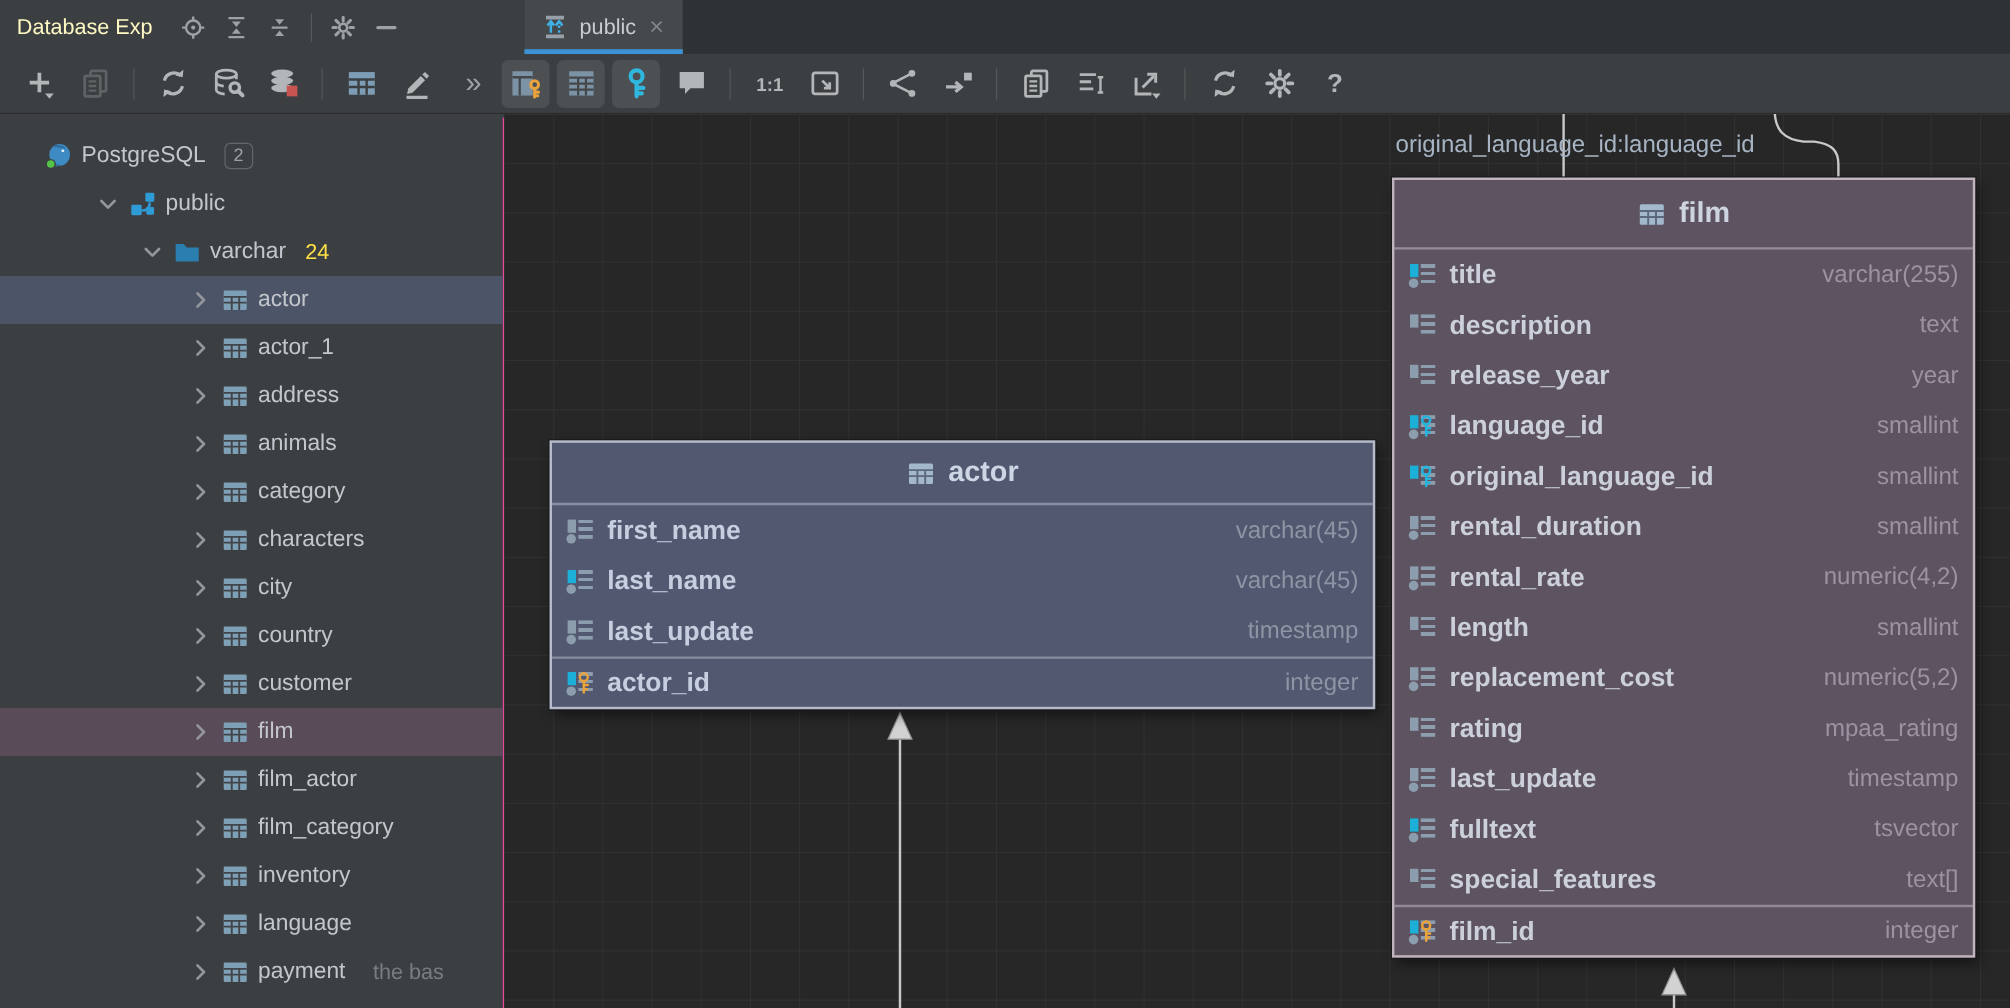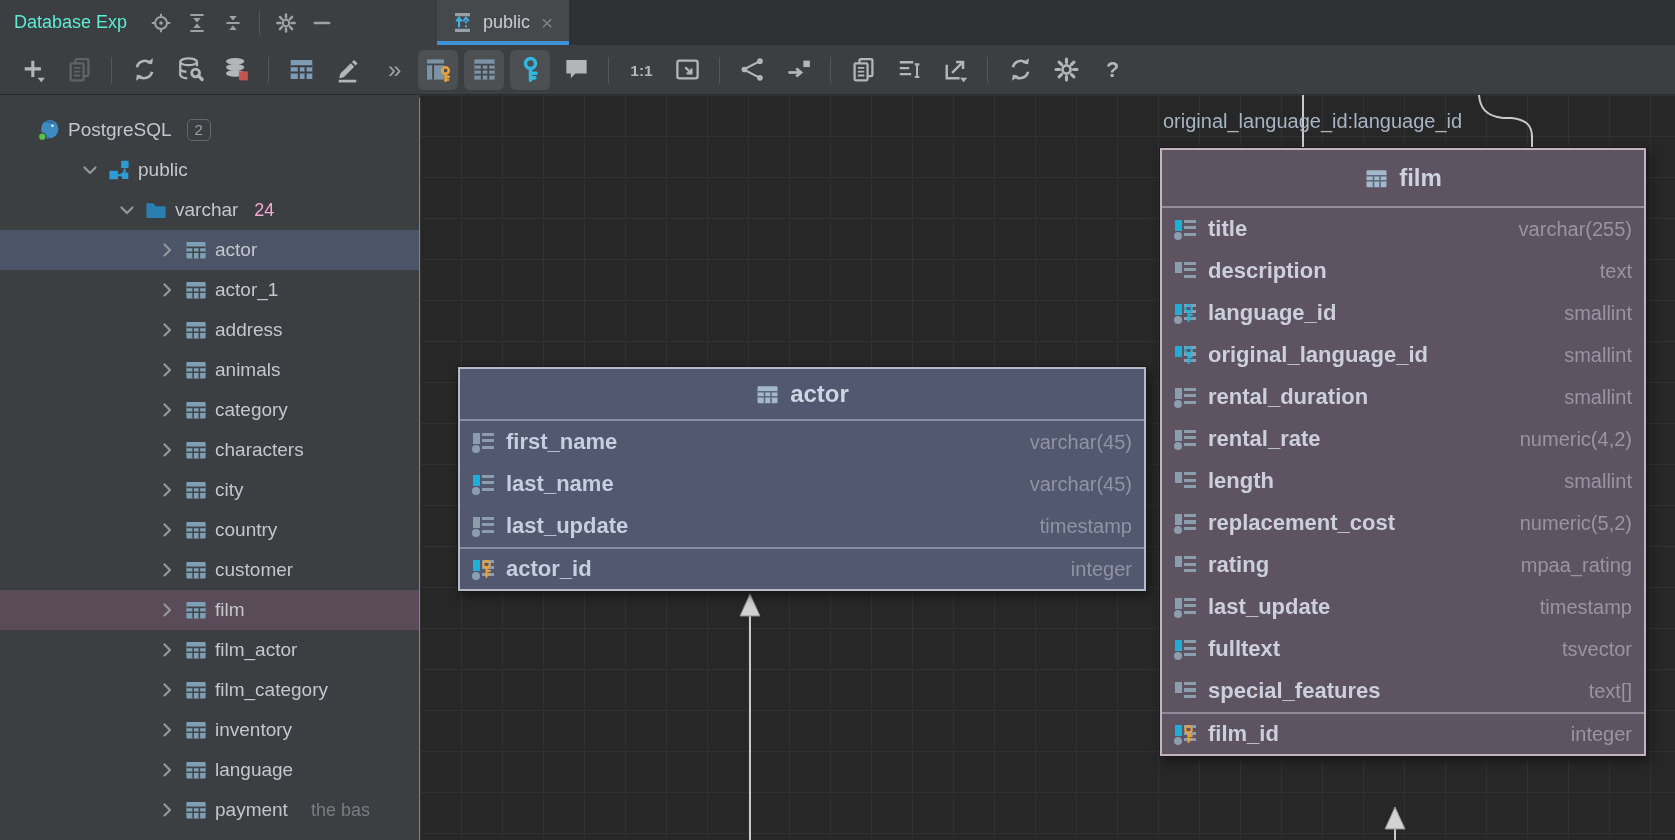--- a/index.html
+++ b/index.html
@@ -3,21 +3,21 @@
 <meta charset="utf-8">
 <style>
   *{margin:0;padding:0;box-sizing:border-box}
   html,body{width:1675px;height:840px;overflow:hidden;background:#3c3f41;
     font-family:"Liberation Sans",sans-serif;-webkit-font-smoothing:antialiased}
   .app{position:relative;width:1675px;height:840px;background:#3c3f41}
 
   
   .titlebar{position:absolute;left:0;top:0;width:437px;height:45px;display:flex;
     align-items:center;padding-left:14px;background:#3c3f41}
-  .tw-title{color:#5eead4;font-size:18px;margin-right:16px;white-space:nowrap}
+  .tw-title{color:#fef9c3;font-size:18px;margin-right:16px;white-space:nowrap}
   .hbtn{width:36px;height:34px;display:flex;align-items:center;justify-content:center;
     color:#9ea2a5;background:none;border:none;flex:none}
   .hbtn svg{width:22px;height:22px}
   .hsep{width:1px;height:24px;background:#54585a;margin:0 8px;flex:none}
 
   
   .tabbar{position:absolute;left:437px;top:0;width:1238px;height:45px;background:#2f3234;display:flex}
   .tab{position:relative;height:45px;display:flex;align-items:center;gap:9px;
     padding:0 14px;background:#45494b}
   .tab::after{content:"";position:absolute;left:0;right:0;bottom:0;height:4px;background:#3c92d4}
@@ -48,21 +48,21 @@
   .trow.sel-blue{background:#4c5467}
   .trow.sel-mauve{background:#5a4b59}
   .chev{width:20px;height:20px;color:#93979b;flex:none}
   .chev.down{transform:rotate(90deg)}
   .chev.none{visibility:hidden}
   .ticon{width:24px;height:24px;flex:none}
   .tlabel{color:#c3c7cd;font-size:19px}
   .badge{margin-left:8px;border:1px solid #62676b;border-radius:5px;color:#9ca1a7;
     font-size:15px;padding:1px 7px 2px}
   .badge:empty{display:none}
-  .tcount{margin-left:9px;color:#f9a8d4;font-size:18px}
+  .tcount{margin-left:9px;color:#fde047;font-size:18px}
   .tcount:empty{display:none}
   .tcomment{margin-left:16px;color:#797d82;font-size:18px}
   .tcomment:empty{display:none}
 
   
   .canvas{position:absolute;left:420px;top:95px;width:1255px;height:745px;background:#272727;
     background-image:linear-gradient(#313131 1px,transparent 1px),
                      linear-gradient(90deg,#313131 1px,transparent 1px);
     background-size:41px 41px;overflow:hidden}
   .edges{position:absolute;left:0;top:0;width:1255px;height:745px}
@@ -743,20 +743,29 @@
           <li class="frow">
             <span class="colicon">
               <span class="ci-bar"></span>
               <span class="ci-grid"></span>
 
             </span>
             <span class="fname">description</span>
             <span class="ftype">text</span>
           </li>
 
+          <li class="frow">
+            <span class="colicon">
+              <span class="ci-bar"></span>
+              <span class="ci-grid"></span>
+
+            </span>
+            <span class="fname">release_year</span>
+            <span class="ftype">year</span>
+          </li>
 
           <li class="frow">
             <span class="colicon bar-cyan key-cyan dot">
               <span class="ci-bar"></span>
               <span class="ci-grid"></span>
               <span class="ci-key"><svg>
                   <use href="#i-key"></use>
                 </svg></span>
               <span class="ci-dot"></span>
             </span>

